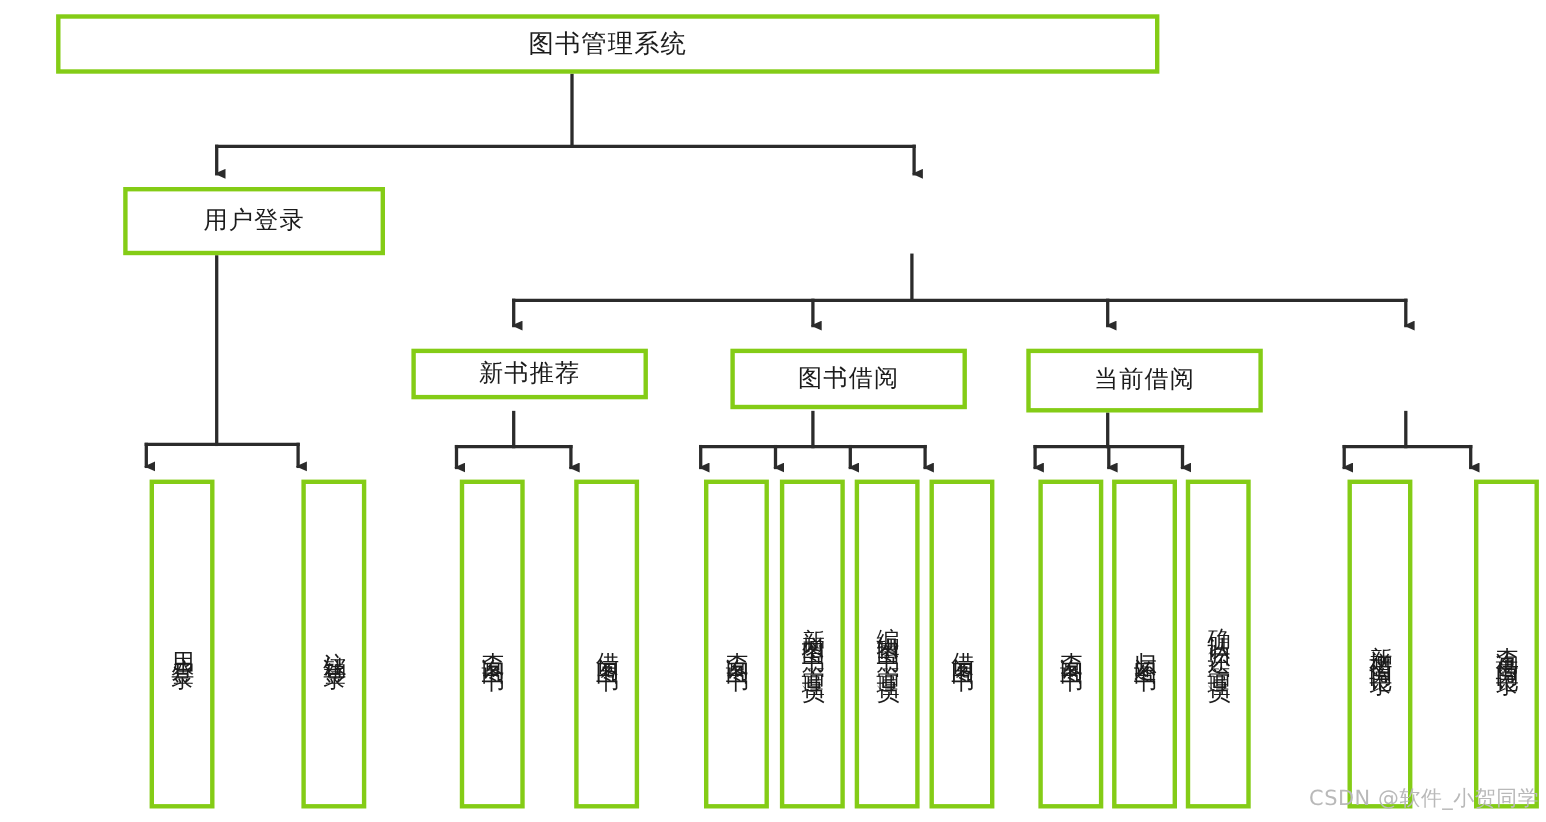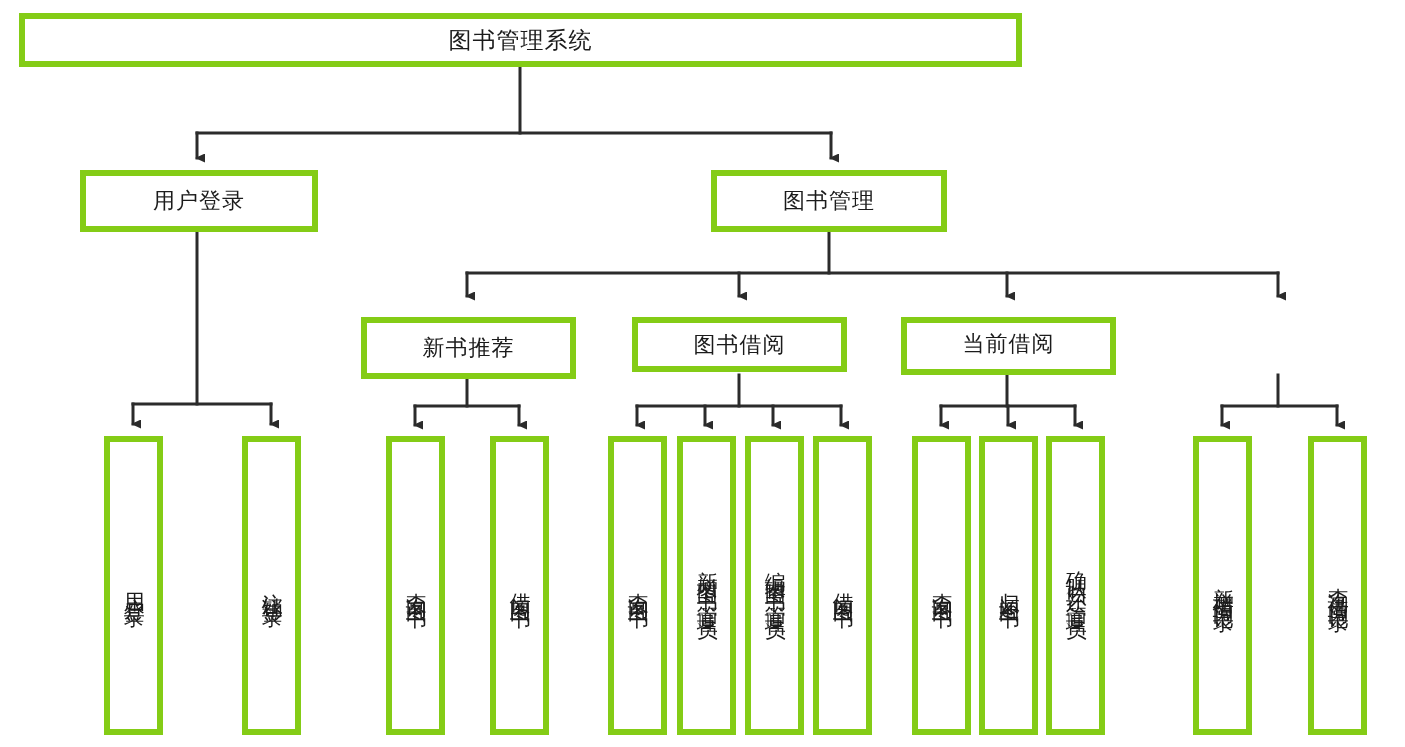--- a/index.html
+++ b/index.html
@@ -1,21 +1,21 @@
 <!DOCTYPE html>
 <html><head>
 <meta charset="utf-8">
 <style>
   html,body{margin:0;padding:0;background:#ffffff;}
   body{font-family:"DejaVu Sans","Liberation Sans",sans-serif;}
   #canvas{position:relative;width:1405px;height:747px;background:#ffffff;overflow:hidden;}
   svg.wires{position:absolute;left:0;top:0;width:1405px;height:747px;pointer-events:none;}
 
   .node{position:absolute;box-sizing:border-box;background:#ffffff;
-        border:6px solid #84cc16;display:flex;align-items:center;justify-content:center;}
+        border:4px solid #84cc16;display:flex;align-items:center;justify-content:center;margin-left:32px;}
   .node .lbl{color:#1b1b1b;letter-spacing:1px;white-space:nowrap;}
 
   
   .h-node .lbl{font-size:22px;line-height:1;}
   .root .lbl{font-size:23px;}
 
   
   .v-node{align-items:center;justify-content:center;}
   .v-node .lbl{writing-mode:vertical-rl;text-orientation:upright;
                font-size:21px;line-height:1.12;letter-spacing:5px;
@@ -81,33 +81,30 @@
   </svg>
 
   <div class="node h-node root" style="left:19px;top:13px;width:1003px;height:54px;">
     <span class="lbl">图书管理系统</span>
   </div>
 
   <div class="node h-node" style="left:80px;top:170px;width:238px;height:62px;">
     <span class="lbl">用户登录</span>
   </div>
 
-  <div class="node h-node" style="left:711px;top:170px;width:236px;height:62px;">
-    <span class="lbl">图书管理</span>
-  </div>
 
-  <div class="node h-node" style="left:361px;top:317px;width:215px;height:62px;text-align:center;">
+  <div class="node h-node" style="left:342px;top:317px;width:215px;height:46px;text-align:center;">
     <span class="lbl">新书推荐</span>
   </div>
 
   <div class="node h-node" style="left:632px;top:317px;width:215px;height:55px;">
     <span class="lbl">图书借阅</span>
   </div>
 
-  <div class="node h-node" style="left:901px;top:317px;width:215px;height:58px;font-family:Liberation Mono, monospace;">
+  <div class="node h-node" style="left:901px;top:317px;width:215px;height:58px;">
     <span class="lbl">当前借阅</span>
   </div>
 
 
   <div class="node v-node" style="left:104px;top:436px;width:59px;height:299px;">
     <span class="lbl">用户登录</span>
   </div>
 
   <div class="node v-node" style="left:242px;top:436px;width:59px;height:299px;">
     <span class="lbl">注销登录</span>
@@ -150,14 +147,15 @@
   </div>
 
   <div class="node v-node" style="left:1193px;top:436px;width:59px;height:299px;">
     <span class="lbl">新增借阅记录</span>
   </div>
 
   <div class="node v-node" style="left:1308px;top:436px;width:59px;height:299px;">
     <span class="lbl">查询借阅记录</span>
   </div>
 
+  <div class="watermark" style="left:1190px;top:713px;">CSDN @软件_小贺同学</div>
 
 </div>
 
 </body></html>

